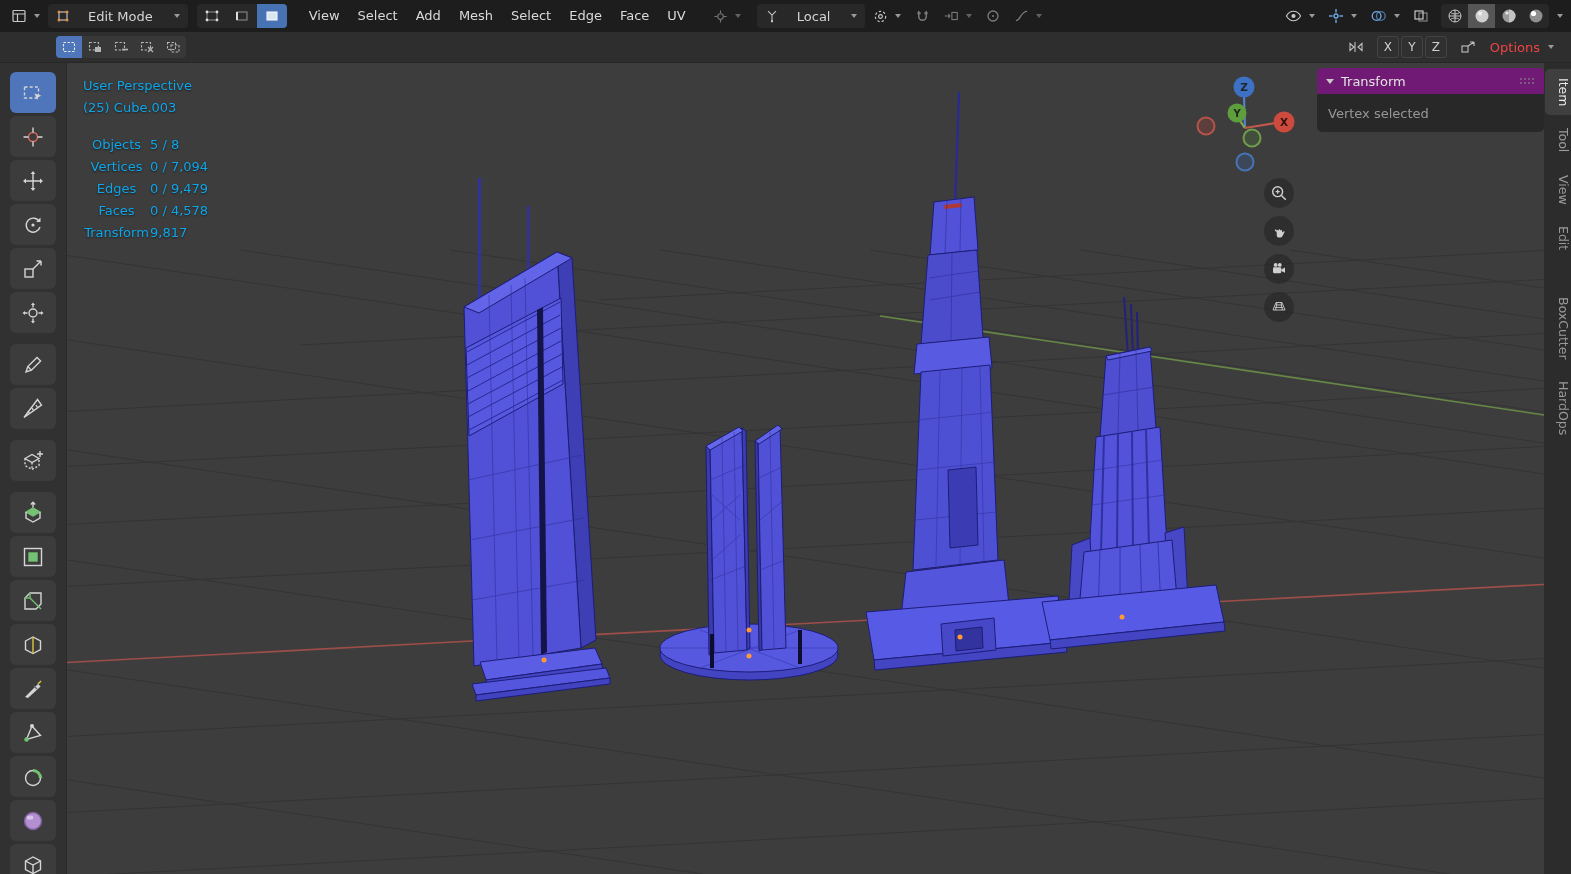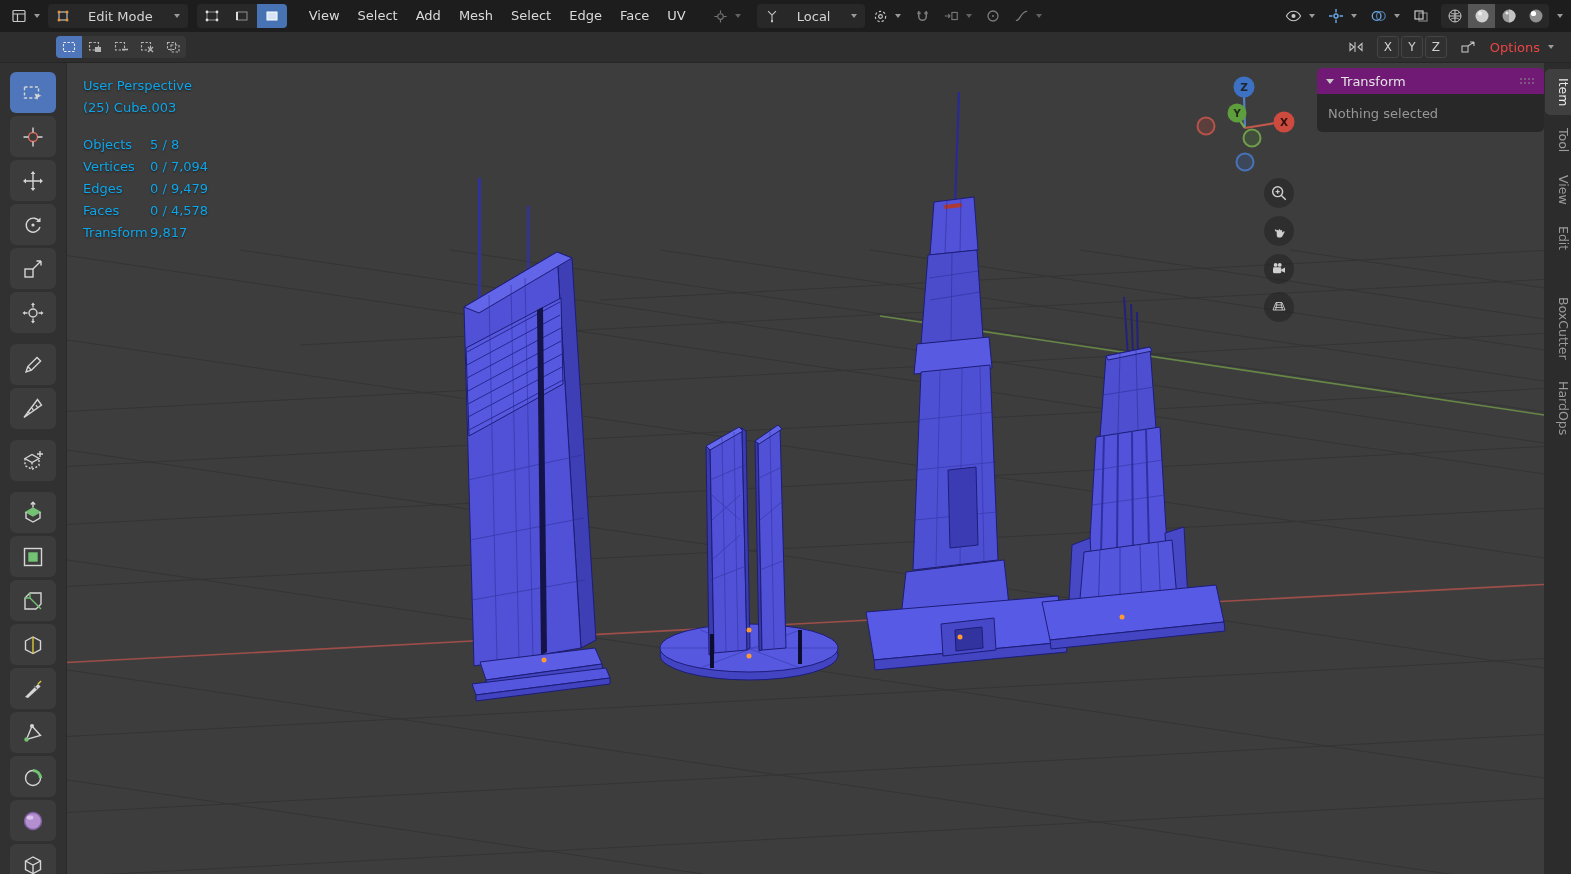--- a/index.html
+++ b/index.html
@@ -46,21 +46,21 @@
   .toolstrip{position:absolute;top:63px;left:0;bottom:0;width:66px;background:#313131;
     border-right:1px solid #2a2a2a;z-index:10;padding-top:9px;display:flex;flex-direction:column;align-items:center;gap:3px;}
   .tool-btn{width:46px;height:41px;flex:none;border-radius:6px;background:#3c3c3c;
     display:flex;align-items:center;justify-content:center;}
   .tool-btn.active{background:#4f76ba;}
   .tool-btn.gap{margin-top:8px;}
   
   .scene{position:absolute;top:0;left:0;z-index:1;}
   .vp-info{position:absolute;left:83px;top:75px;z-index:5;color:#0ea5e9;
     text-shadow:0 1px 2px rgba(0,0,0,.55);line-height:22px;}
-  .stats{margin-top:15px;}
+  .stats{margin-top:15px;text-align:center;}
   .stat-row{display:flex;height:22px;align-items:center;}
   .sl{width:67px;}
   .sv{}
   
   .gizmo{position:absolute;left:1190px;top:72px;z-index:6;}
   .navbtns{position:absolute;left:1264px;top:178px;z-index:6;display:flex;flex-direction:column;gap:8px;}
   .nav-circle{width:30px;height:30px;border-radius:50%;background:rgba(28,28,28,.45);
     display:flex;align-items:center;justify-content:center;}
   
   .npanel{position:absolute;right:27px;top:68px;width:227px;z-index:20;display:flex;flex-direction:column;gap:7px;}
@@ -683,21 +683,21 @@
             <circle cx="10" cy="2" r="1"></circle>
             <circle cx="14" cy="2" r="1"></circle>
             <circle cx="2" cy="6" r="1"></circle>
             <circle cx="6" cy="6" r="1"></circle>
             <circle cx="10" cy="6" r="1"></circle>
             <circle cx="14" cy="6" r="1"></circle>
           </svg>
       </span>
     </div>
     <div class="panel-body">
-      <span>Nothing selected</span>
+      <span>Vertex selected</span>
     </div>
   </div>
 </div>
 
 <div class="tabstrip">
     <div class="tab active">Item</div>
     <div class="tab">Tool</div>
     <div class="tab">View</div>
     <div class="tab">Edit</div>
     <div class="tab">BoxCutter</div>

